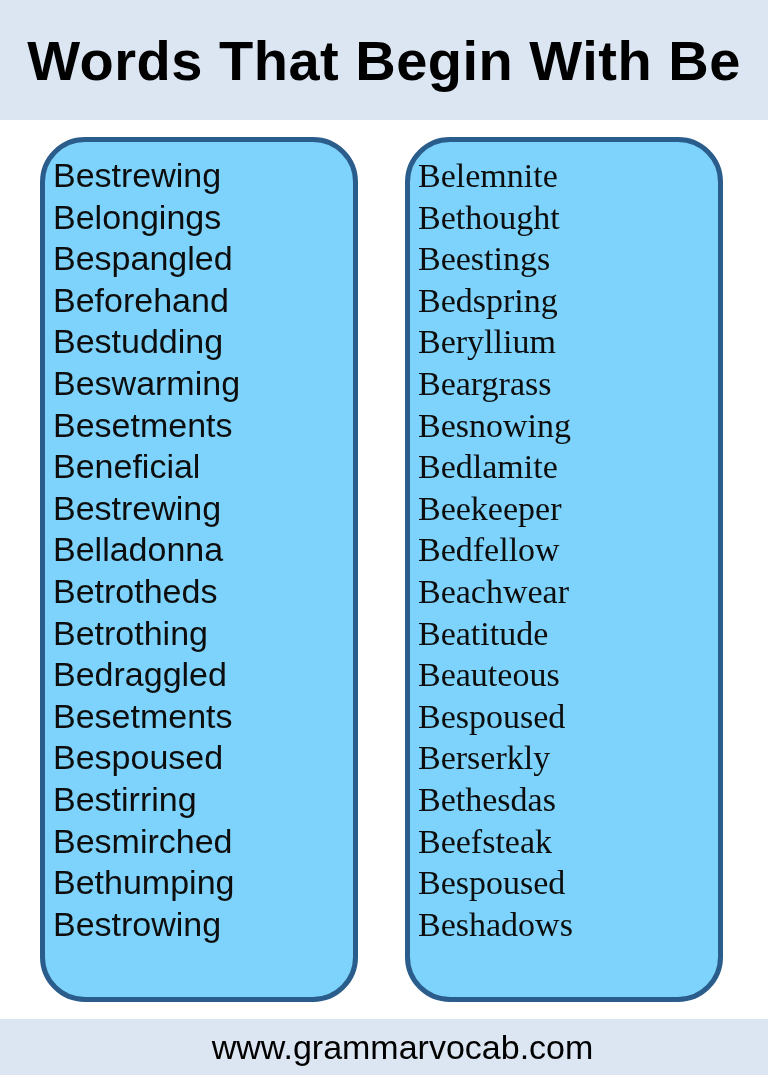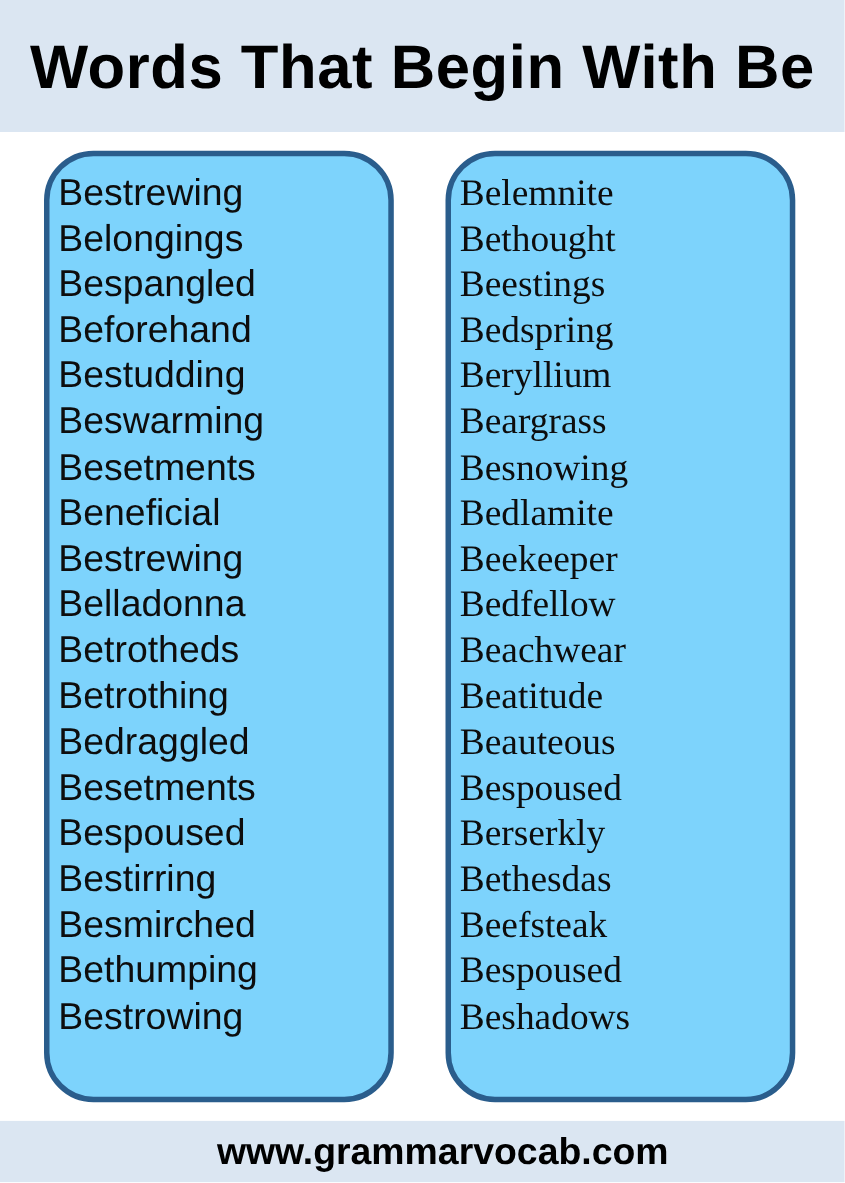--- a/index.html
+++ b/index.html
@@ -58,21 +58,21 @@
     bottom: 0; left: 0;
     width: 768px;
     height: 56px;
     background: var(--band-bg);
     display: flex;
     align-items: center;
     justify-content: center;
   }
   .footer-text {
     font-size: 34px;
-    font-weight: bold;
+    font-weight: normal;
     color: #000;
     white-space: nowrap;
     margin-left: 37px;
   }
 </style>
 </head>
 <body>
 
 <div class="page">
 

